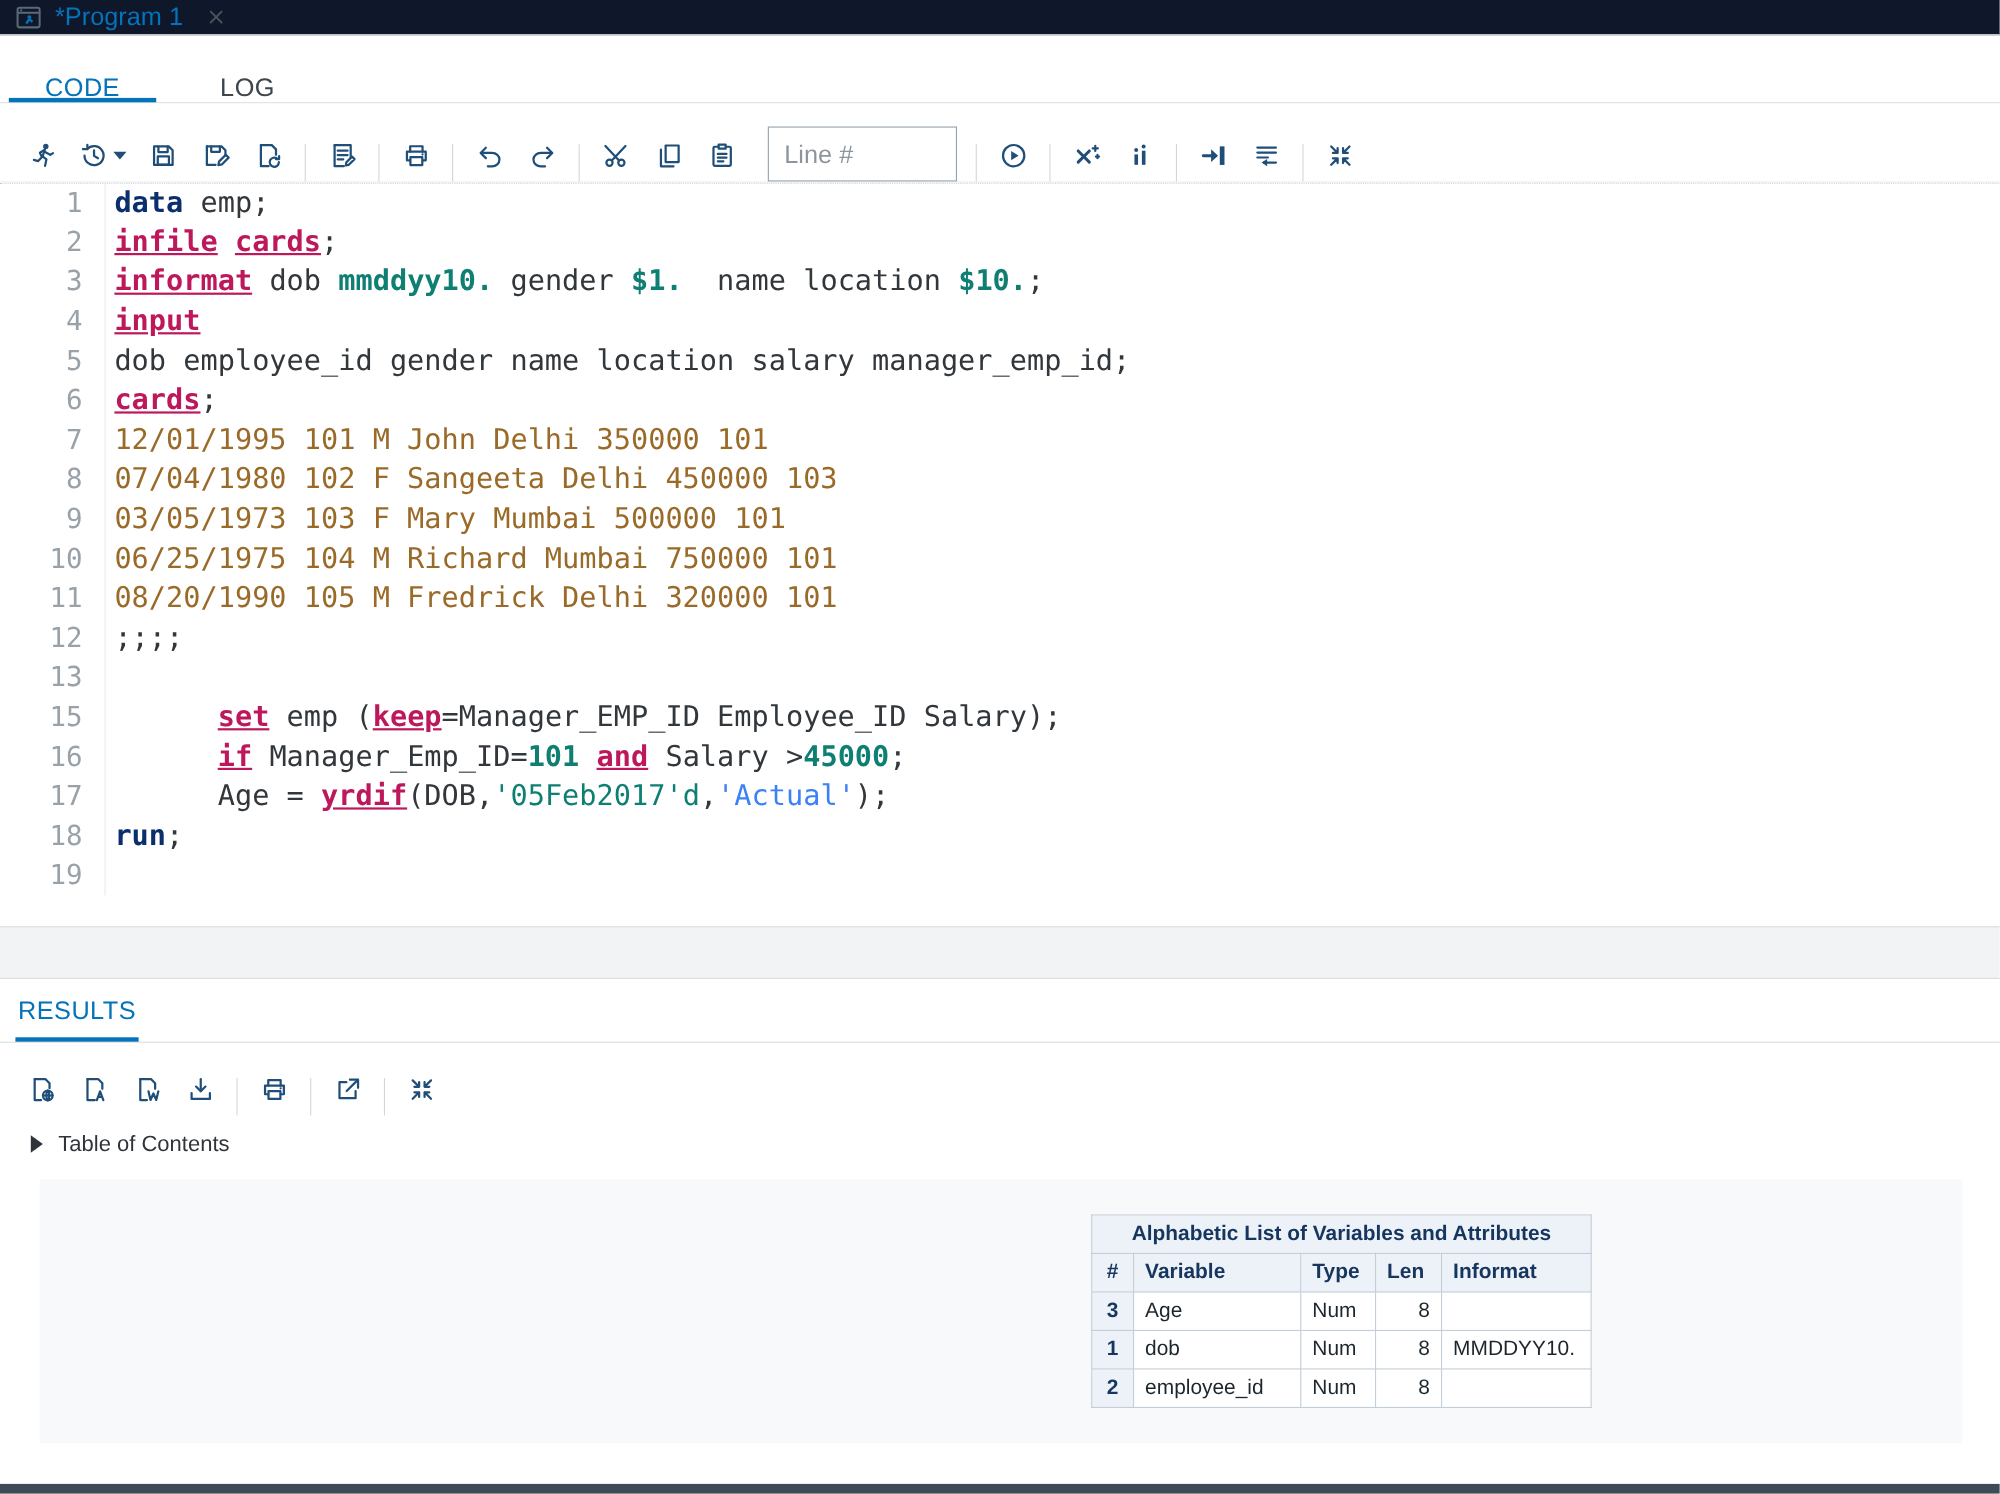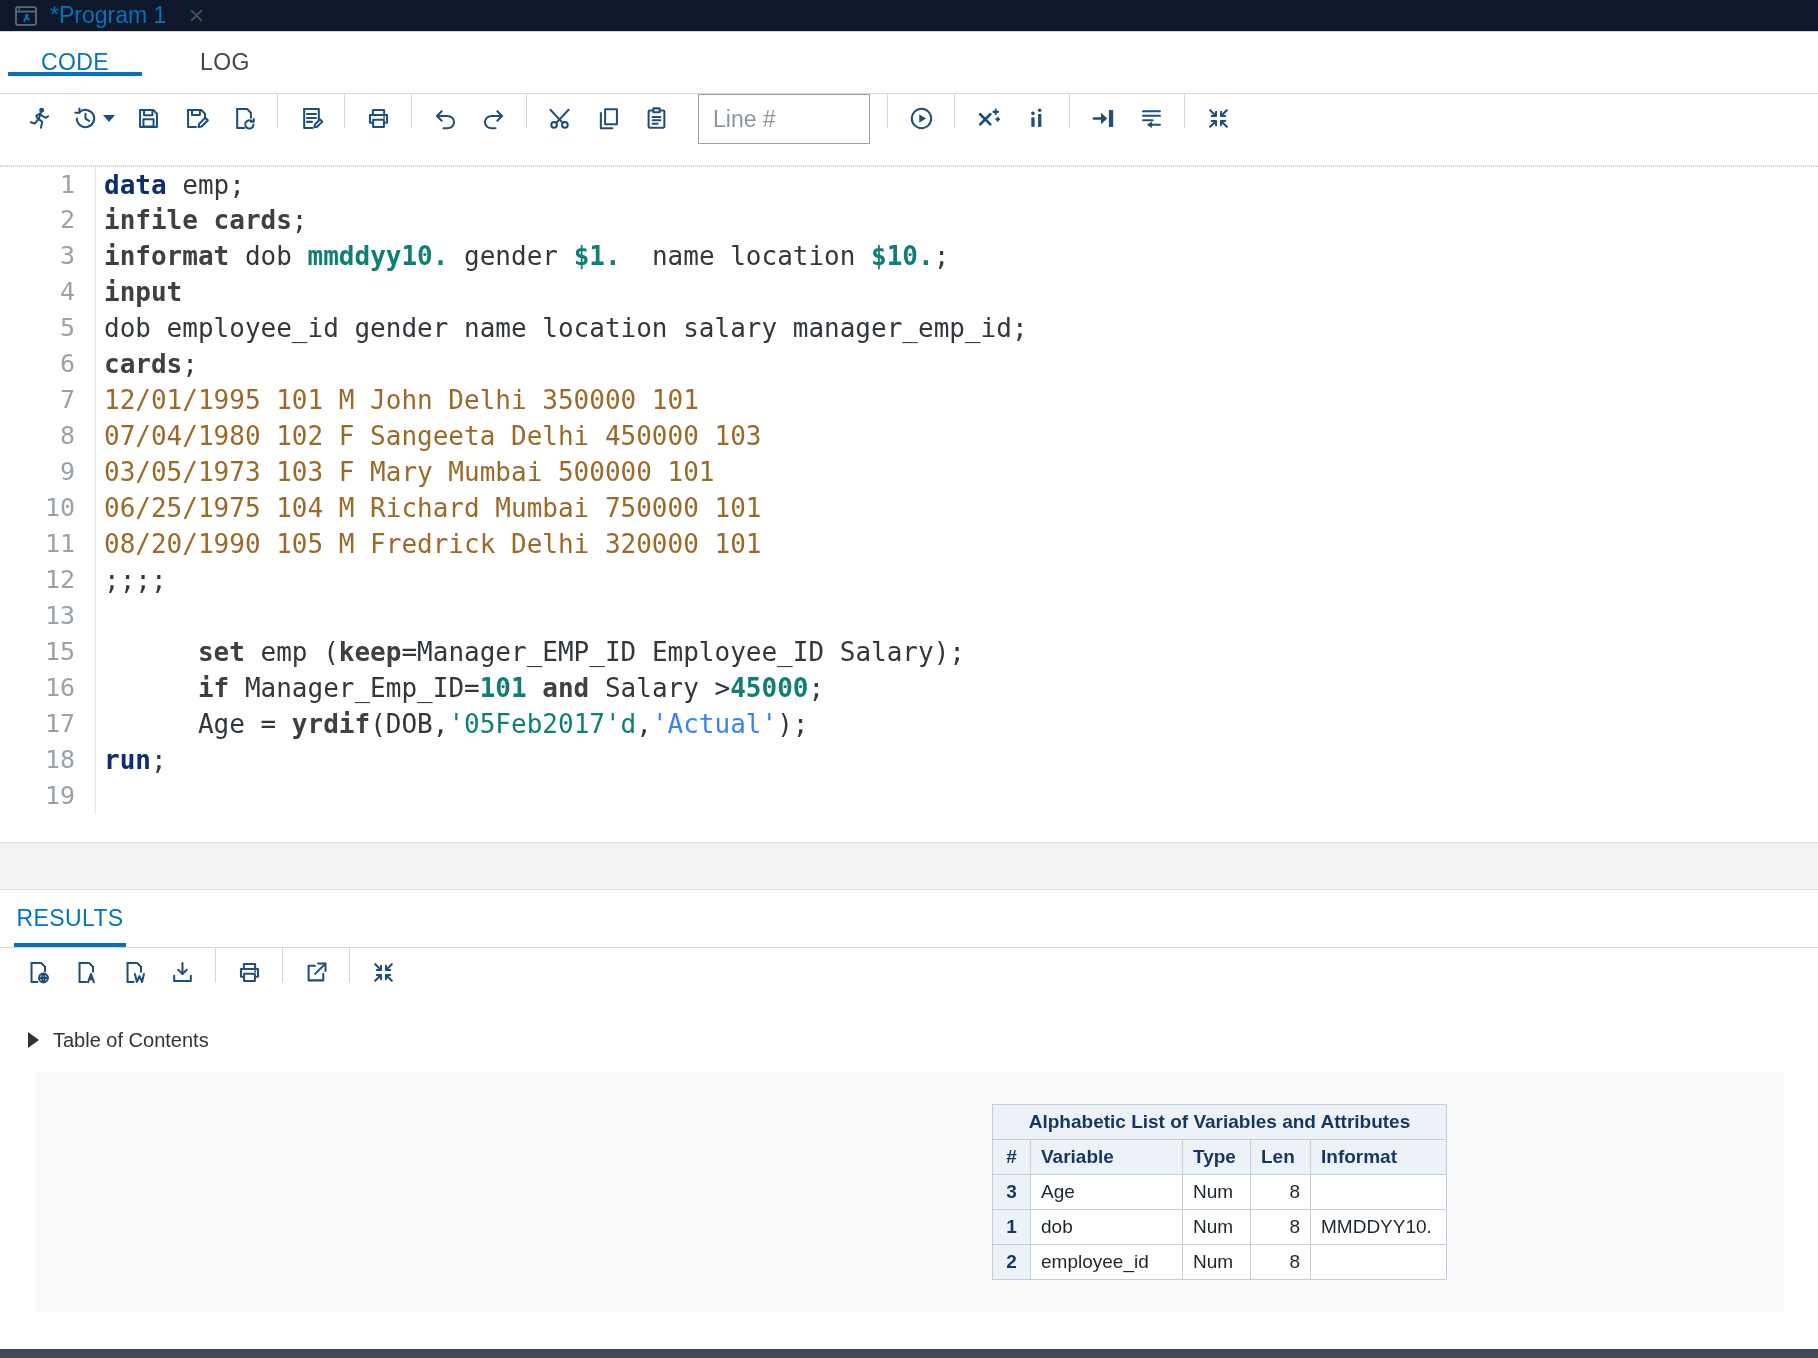--- a/index.html
+++ b/index.html
@@ -13,45 +13,45 @@
   }
   
   .tabbar { height: 32px; border-bottom: 1px solid #d5d8da; display: flex; align-items: center; padding-left: 10px; background:#0f172a; }
   .program-tab { display: flex; align-items: center; height: 100%; padding: 0 16px 0 2px; }
   .program-tab svg.prog { width: 28px; height: 28px; margin-right: 10px; }
   .program-title { color: #0473ba; font-size: 23px; }
   .close-btn { margin-left: 18px; width: 24px; height: 24px; display:flex; align-items:center; justify-content:center; cursor: pointer; }
   .close-btn svg { width: 17px; height: 17px; }
 
   
-  .navtabs { height: 62px; border-bottom: 1px solid #d5d8da; display: flex; align-items: center; }
+  .navtabs { height: 62px; border-bottom: 1px solid #d5d8da; display: flex; align-items: flex-end; }
   .navtab { min-width: 150px; display: flex; align-items: center; justify-content: center; font-size: 23px; color: #3d454d; position: relative; cursor: pointer; letter-spacing: .4px; }
   .navtab.active { color: #0473ba; }
   .navtab.active::after { content:""; position:absolute; left: 8px; right: 8px; bottom: 0; height: 4px; background:#0473ba; }
   .navtab.results-tab { min-width: 128px; }
 
   
-  .toolbar { height: 72px; display: flex; align-items: flex-start; padding-left: 14px; background: #fff; }
+  .toolbar { height: 72px; display: flex; align-items: flex-end; padding-left: 14px; background: #fff; }
   .code-toolbar { border-bottom: 1px solid #e6e9eb; }
   .tbtn { width: 48px; height: 48px; display: flex; align-items: center; justify-content: center; border-radius: 3px; cursor: pointer; }
   .tbtn svg { width: 27px; height: 27px; }
   .tbtn.with-caret { width: 62px; gap: 4px; }
   .caret-down { width: 0; height: 0; border-left: 6px solid transparent; border-right: 6px solid transparent; border-top: 7px solid #1f4e79; }
   .tsep { width: 1px; height: 34px; background: #d2d6d9; margin: 0 9px; flex: 0 0 1px; }
   .goto-input { width: 172px; height: 50px; border: 1px solid #93a1ab; font-size: 23px; color: #333; padding: 0 14px; margin: 0 8px 0 18px; font-family: "Liberation Sans", sans-serif; background: #fff; }
   .goto-input::placeholder { color: #8d959c; }
 
   
   .editor { height: 676px; overflow: hidden; font-family: "DejaVu Sans Mono", monospace; font-size: 26px; background: #fff; }
   .ed-row { display: flex; height: 36px; line-height: 36px; }
   .ed-row.sep { border-top: 1px dotted #c3c7ca; }
   .gutter-num { width: 96px; flex: 0 0 96px; text-align: right; padding-right: 20px; color: #9aa2a9; font-size: 25px; border-right: 1px solid #e7eaec; }
   .code-text { white-space: pre; padding-left: 8px; }
   .tk-kw { color: #0b2f6e; font-weight: bold; }
-  .tk-st { color: #404040; font-weight: bold; }
+  .tk-st { color: #be185d; font-weight: bold; text-decoration: underline; }
   .tk-fm { color: #0e7f72; font-weight: bold; }
   .tk-nm { color: #0e7f72; font-weight: bold; }
   .tk-dt { color: #0e7f72; font-weight: normal; margin-top: 12px; }
   .tk-ds { color: #9a6a28; }
   .tk-sr { color: #3b82f6; }
   .tk-pl { color: #32373c; }
 
   
   .h-splitter { height: 48px; background: #f1f3f5; border-top: 1px solid #dadde0; border-bottom: 1px solid #dadde0; cursor: row-resize; }
 

